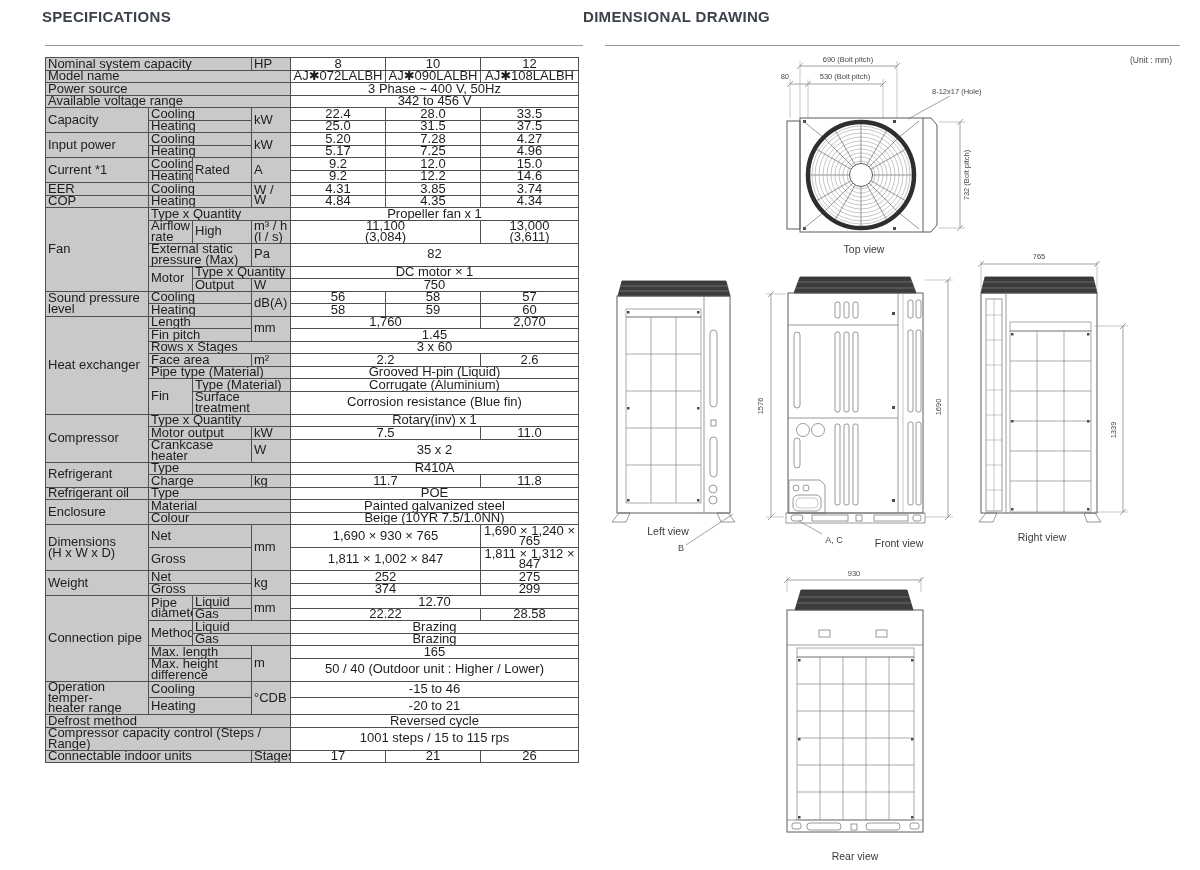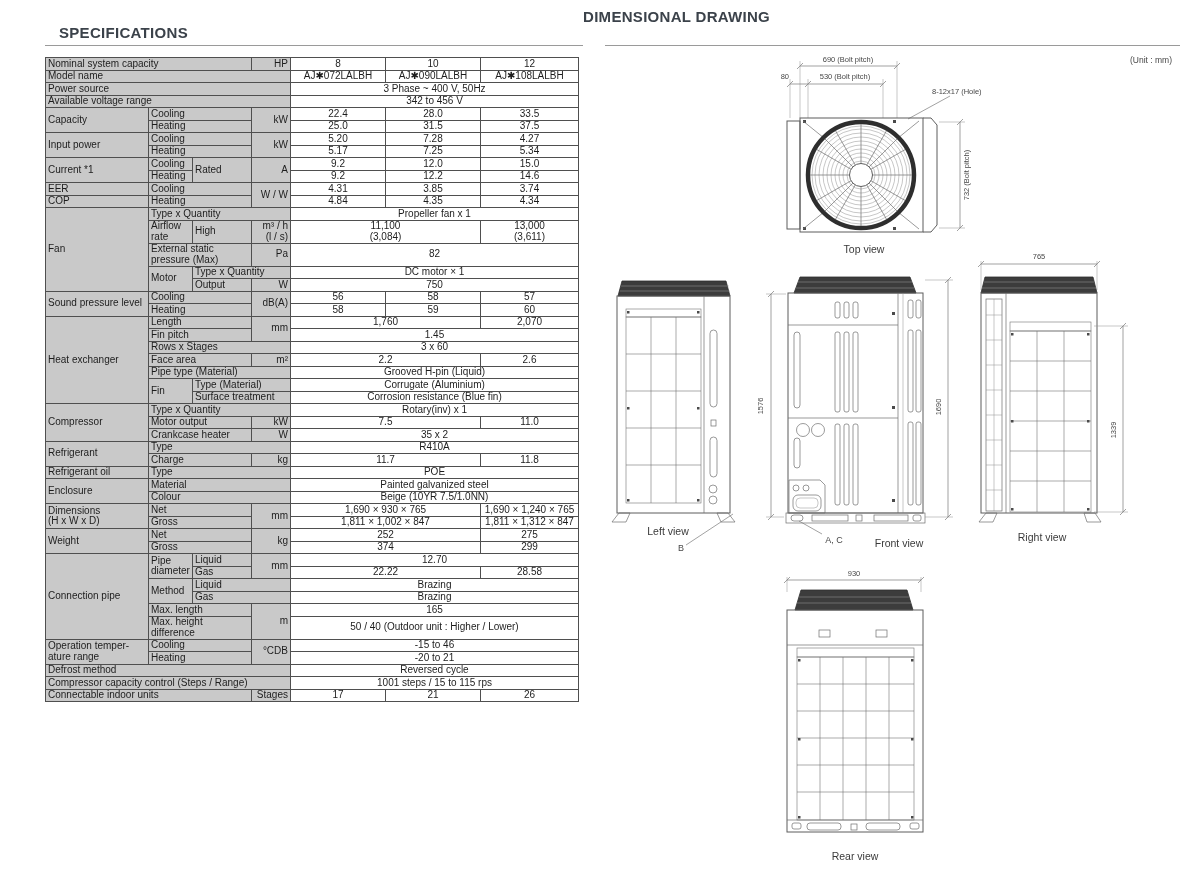--- a/index.html
+++ b/index.html
@@ -1,26 +1,26 @@
 <!DOCTYPE html>
 <html><head>
 <meta charset="utf-8">
 <style>
   html,body{margin:0;padding:0;}
   body{width:1200px;height:870px;position:relative;background:#ffffff;overflow:hidden;
        font-family:"Liberation Sans",sans-serif;color:#222;}
   .sec-title{position:absolute;top:8px;font-size:15px;font-weight:bold;color:#3b424a;letter-spacing:.3px;}
-  #spec-title{left:59px;margin-top:16px;} #draw-title{left:583px;}
+  #spec-title{left:42px;} #draw-title{left:583px;}
   .rule{position:absolute;top:45px;height:1px;background:#9a9a9a;}
   #rule-left{left:45px;width:538px;} #rule-right{left:605px;width:575px;}
   table#spec-table{position:absolute;left:45px;top:57px;width:533px;border-collapse:collapse;
-       table-layout:fixed;font-size:10px;line-height:10.5px;color:#1d1d1d;}
+       table-layout:fixed;font-size:13px;line-height:10.5px;color:#1d1d1d;}
   #spec-table td{border:1px solid #4f4f4f;padding:.5px 2px;white-space:pre-line;overflow:hidden;vertical-align:middle;}
   #spec-table td.lab{background:#c9c9c9;text-align:left;}
-  #spec-table td.unit{background:#c9c9c9;text-align:right;}
+  #spec-table td.unit{background:#c9c9c9;text-align:left;}
   #spec-table td.val{background:#fff;text-align:center;}
   svg#drawing-svg{position:absolute;left:0;top:0;}
   .ln{stroke:#5d5d5d;fill:none;stroke-width:1;}
   .md{stroke:#6e6e6e;fill:none;stroke-width:.7;}
   .thin{stroke:#8f8f8f;fill:none;stroke-width:.5;}
   .grid{stroke:#737373;fill:none;stroke-width:.6;}
   .dim{stroke:#7a7a7a;fill:none;stroke-width:.7;}
   .dark{fill:#3c3c3c;stroke:#2e2e2e;stroke-width:.8;}
   .capline{stroke:#9e9e9e;stroke-width:.5;}
   .bolt{fill:#4a4a4a;stroke:none;}
@@ -87,21 +87,21 @@
         <td colspan="2" class="lab">Cooling</td>
         <td rowspan="2" class="unit">kW</td>
         <td class="val">5.20</td>
         <td class="val">7.28</td>
         <td class="val">4.27</td>
       </tr>
       <tr>
         <td colspan="2" class="lab">Heating</td>
         <td class="val">5.17</td>
         <td class="val">7.25</td>
-        <td class="val">5.34</td>
+        <td class="val">4.96</td>
       </tr>
       <tr>
         <td rowspan="2" class="lab">Current *1</td>
         <td class="lab">Cooling</td>
         <td rowspan="2" class="lab">Rated</td>
         <td rowspan="2" class="unit">A</td>
         <td class="val">9.2</td>
         <td class="val">12.0</td>
         <td class="val">15.0</td>
       </tr>
@@ -296,21 +296,21 @@
         <td colspan="2" class="lab">Max. length</td>
         <td rowspan="2" class="unit">m</td>
         <td colspan="3" class="val">165</td>
       </tr>
       <tr>
         <td colspan="2" class="lab">Max. height difference</td>
         <td colspan="3" class="val">50 / 40 (Outdoor unit : Higher / Lower)</td>
       </tr>
       <tr>
         <td rowspan="2" class="lab">Operation temper-
-ature range</td>
+heater range</td>
         <td colspan="2" class="lab">Cooling</td>
         <td rowspan="2" class="unit">°CDB</td>
         <td colspan="3" class="val">-15 to 46</td>
       </tr>
       <tr>
         <td colspan="2" class="lab">Heating</td>
         <td colspan="3" class="val">-20 to 21</td>
       </tr>
       <tr>
         <td colspan="4" class="lab">Defrost method</td>

